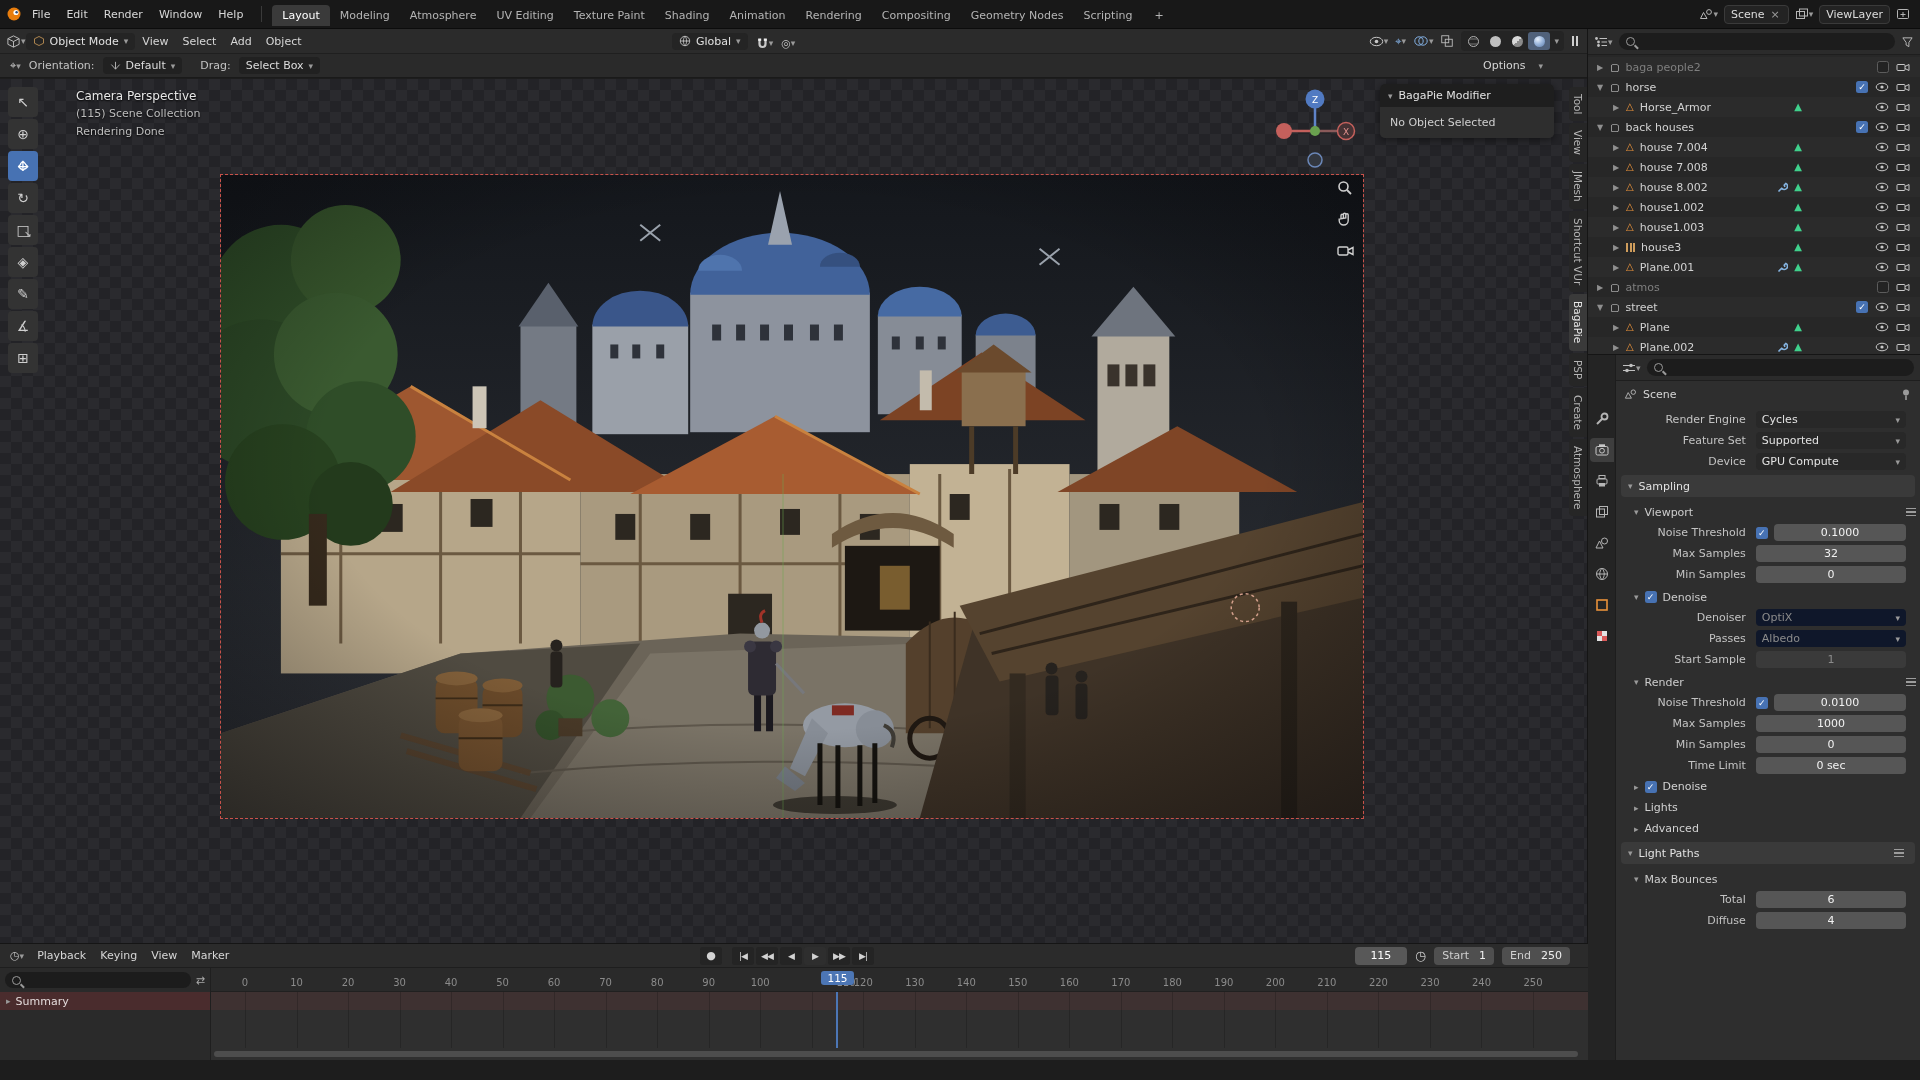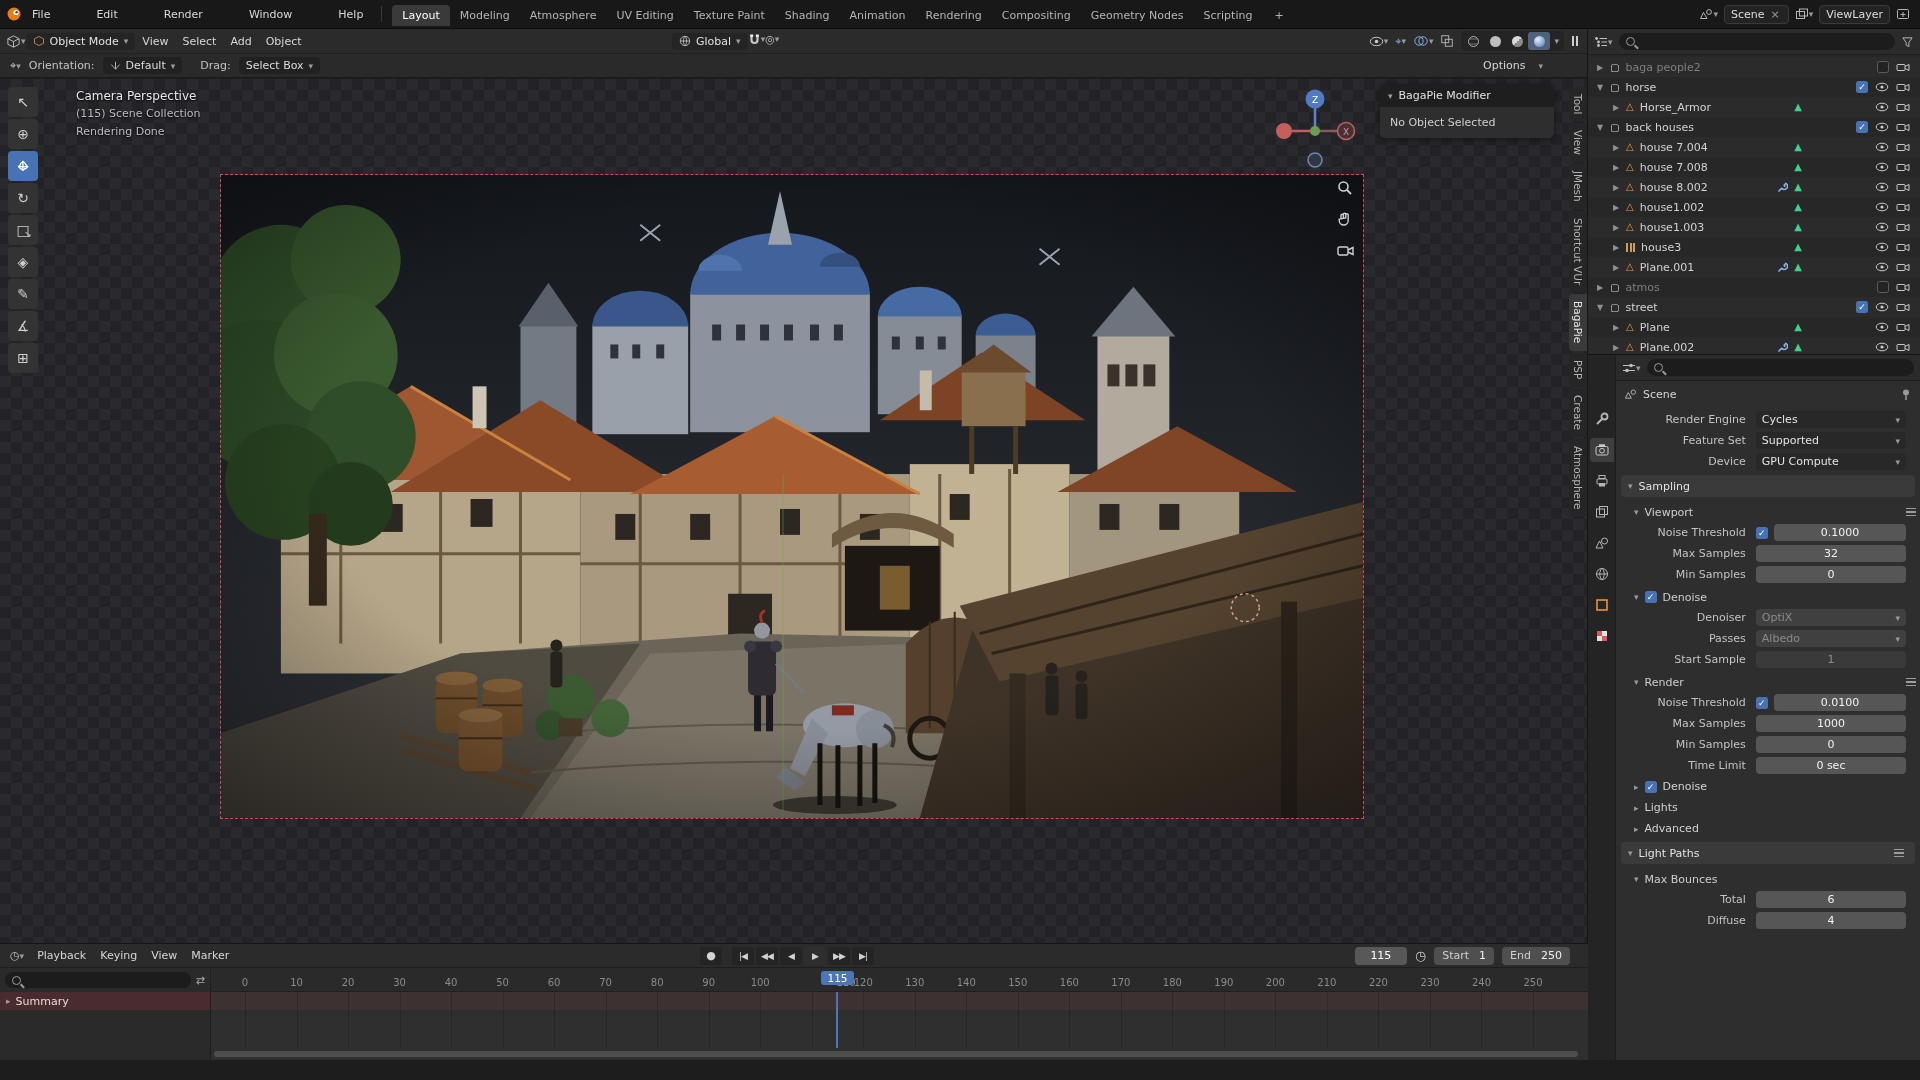--- a/index.html
+++ b/index.html
@@ -17,21 +17,21 @@
   .tb-sel{display:flex;align-items:center;gap:4px;background:#232323;border:1px solid #3a3a3a;border-radius:4px;padding:2px 6px;color:#ddd}
   .chev{color:#9a9a9a;font-size:9px}
   .x-btn{color:#9a9a9a;font-size:11px;padding:0 2px}
   .mini-ic{display:inline-flex;align-items:center;justify-content:center}
 
   
   #viewport{position:absolute;left:0;top:29px;width:1588px;height:914px;border-right:1px solid #151515}
   .vp-header{height:25px;background:#2b2b2b;display:flex;align-items:center;padding:0 6px;border-bottom:1px solid #1f1f1f;position:relative}
   .hdr-widget{display:flex;align-items:center;gap:5px;background:#242424;border-radius:4px;padding:2px 7px;color:#e0e0e0}
   .hdr-menu{padding:2px 7px;color:#d6d6d6}
-  .vp-center{position:absolute;left:672px;display:flex;align-items:flex-start;}
+  .vp-center{position:absolute;left:672px;display:flex;align-items:flex-end;gap:8px}
   .vp-right{position:absolute;right:8px;display:flex;align-items:center;gap:7px}
   .shade-group{display:flex;align-items:center;background:#242424;border-radius:4px;padding:1px}
   .shade-btn{width:22px;height:18px;display:flex;align-items:center;justify-content:center;border-radius:3px}
   .shade-btn.active{background:#50617a}
   .ball{width:11px;height:11px;border-radius:50%}
   .pause-ic i{display:inline-block;width:2px;height:10px;background:#cfcfcf;margin:0 1px}
 
   .vp-tools{height:24px;background:#2a2a2a;display:flex;align-items:center;gap:8px;padding:0 10px;border-bottom:1px solid #1a1a1a;position:relative}
   .lbl{color:#c3c3c3}
   .sm-select{display:flex;align-items:center;gap:5px;background:#212121;border-radius:4px;padding:2px 7px;color:#dcdcdc}
@@ -104,21 +104,21 @@
   .pin{margin-left:auto}
   .panel-h1{background:#3a3a3a;border-radius:4px;margin:3px 5px;height:22px;display:flex;align-items:center;gap:6px;padding:0 7px;color:#e2e2e2}
   .panel-h2{height:20px;display:flex;align-items:center;gap:6px;padding:0 0 0 18px;color:#cdcdcd;margin-top:2px}
   .preset-ic{margin-left:auto;margin-right:4px;display:flex;flex-direction:column;gap:2px}
   .preset-ic i{width:10px;height:1.5px;background:#9c9c9c;display:block}
   .p-row{height:21px;display:flex;align-items:center}
   .p-row .pl{width:46%;text-align:right;padding-right:10px;color:#c3c3c3;white-space:nowrap}
   .p-row .pw{flex:1;margin-right:14px;display:flex;align-items:center;gap:6px}
   .w-select{flex:1;height:17px;background:#282828;border-radius:4px;display:flex;align-items:center;padding:0 6px;color:#e2e2e2}
   .w-select .chev{margin-left:auto}
-  .w-select.disabled{background:#404040;color:#8b8b8b}
+  .w-select.disabled{background:#0f172a;color:#8b8b8b}
   .w-value{flex:1;height:17px;background:#565656;border-radius:4px;display:flex;align-items:center;justify-content:center;color:#f2f2f2}
   .w-value.disabled{background:#3a3a3a;color:#8b8b8b}
   .collapse-row{height:21px;display:flex;align-items:center;gap:6px;padding-left:18px;color:#d2d2d2}
 
   
   #timeline{position:absolute;left:0;top:943px;width:1588px;height:117px;background:#2f2f2f;border-top:1px solid #151515}
   .tl-header{height:24px;background:#2b2b2b;display:flex;align-items:center;gap:2px;padding:0 6px;border-bottom:1px solid #1e1e1e;position:relative}
   .tl-transport{position:absolute;left:700px;display:flex;align-items:center;gap:2px}
   .tr-btn{min-width:22px;height:18px;display:flex;align-items:center;justify-content:center;color:#d2d2d2;font-size:9px;letter-spacing:-1px;background:#242424;border-radius:3px;padding:0 3px}
   .tr-btn.play{background:#2e2e2e}
@@ -153,21 +153,21 @@
 <div id="app">
 
   <header id="topbar">
     <span class="mini-ic">
       <svg width="16" height="16" viewBox="0 0 16 16">
           <circle cx="8" cy="8" r="6.5" fill="#e87d0d"></circle>
           <circle cx="10" cy="6.5" r="2.6" fill="#fff"></circle>
           <circle cx="10.6" cy="6.2" r="1.2" fill="#2b4d77"></circle>
         </svg>
     </span>
-    <nav id="tb-menus" style="display: flex; gap: 30px;">
+    <nav id="tb-menus" style="display: flex;">
         <span class="tb-menu">File</span>
         <span class="tb-menu">Edit</span>
         <span class="tb-menu">Render</span>
         <span class="tb-menu">Window</span>
         <span class="tb-menu">Help</span>
       </nav>
     <span class="tb-sep"></span>
     <nav id="tb-workspaces" style="display:flex">
         <span class="ws-tab active">Layout</span>
         <span class="ws-tab">Modeling</span>

